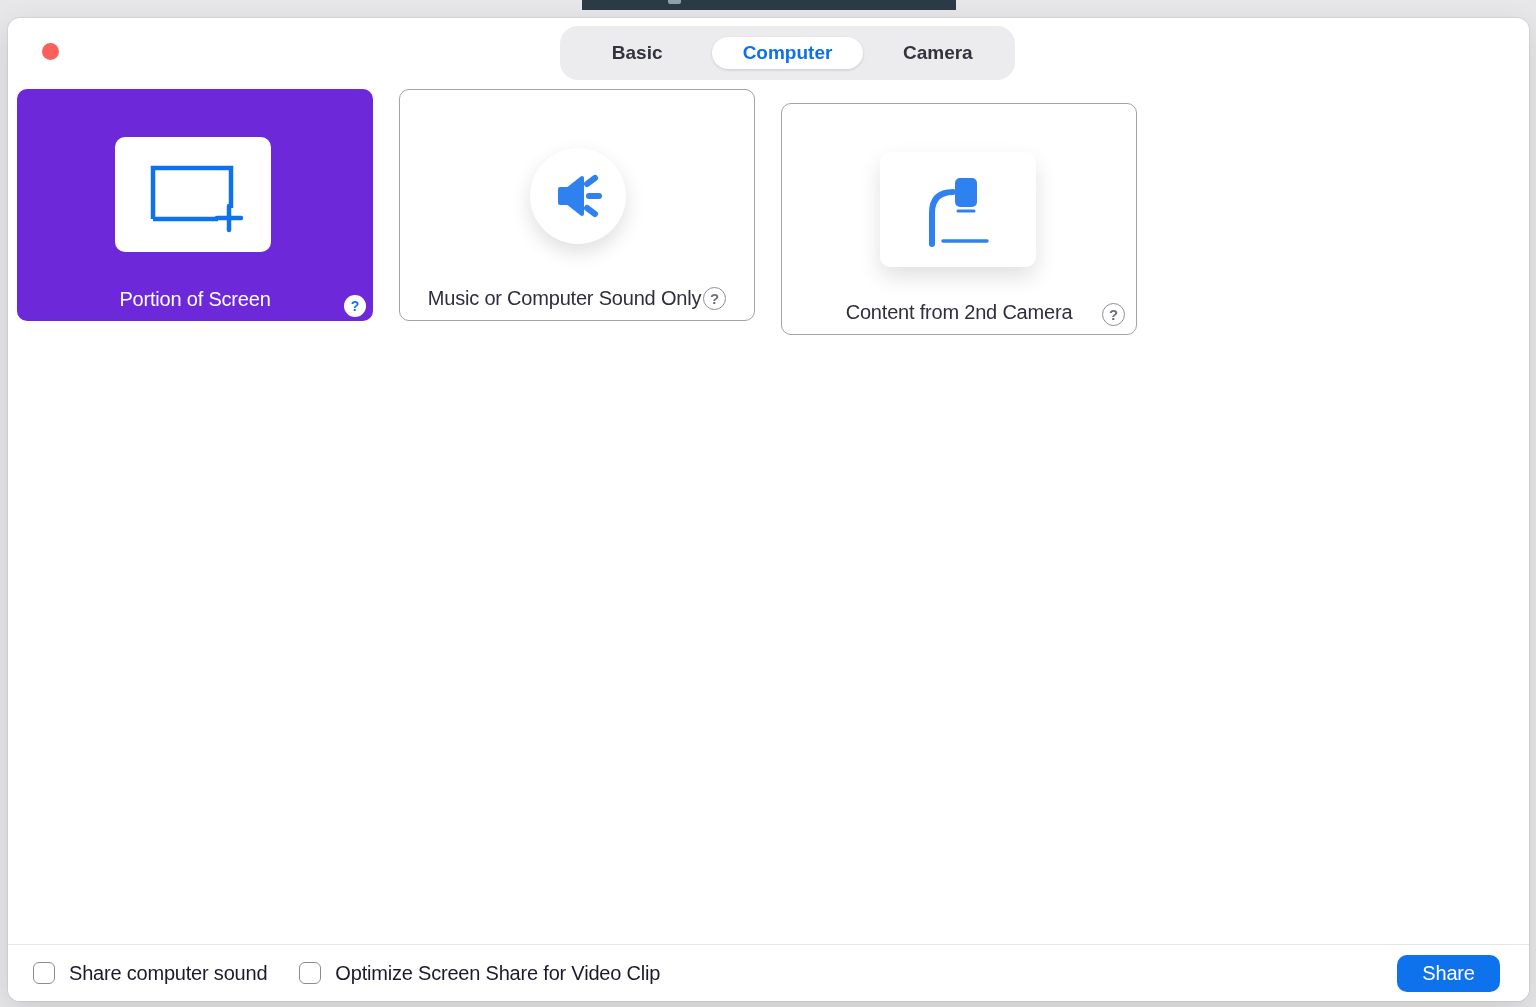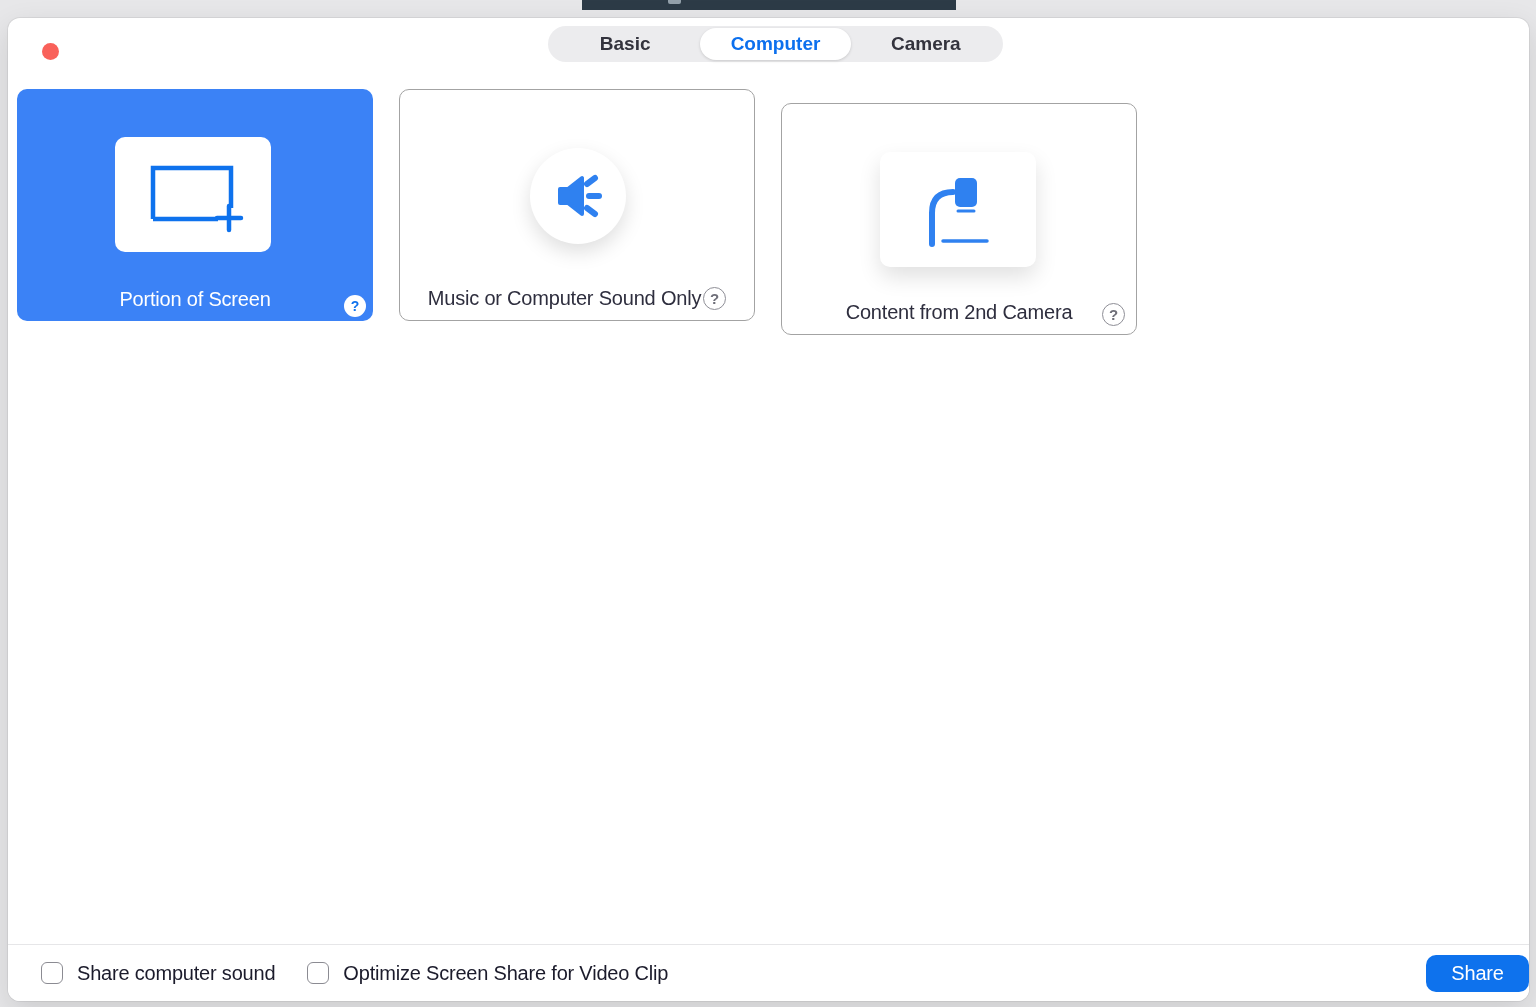--- a/index.html
+++ b/index.html
@@ -29,41 +29,41 @@
     box-shadow: 0 0 0 1px rgba(0,0,0,0.06), 0 10px 30px rgba(0,0,0,0.12);
   }
 
   .close-dot {
     position: absolute; left: 34px; top: 25px; width: 17px; height: 17px;
     border-radius: 50%; background: #f9615a; cursor: default;
   }
 
   
   .tabbar {
-    position: absolute; left: 540px; top: 8px; width: 455px; height: 36px;
+    position: absolute; left: 552px; top: 8px; width: 455px; height: 54px;
     background: #ececee; border-radius: 18px;
     display: flex; align-items: center; padding: 2px;
   }
   .tab {
     flex: 1; height: 32px; border-radius: 16px;
     display: flex; align-items: center; justify-content: center;
     font-size: 19px; font-weight: 700; color: #33333d;
     background: transparent; border: none; cursor: default;
   }
   .tab.active {
     background: #ffffff; color: #0c70ee;
     box-shadow: 0 1px 3px rgba(0,0,0,0.15);
   }
 
   
   .card {
     position: absolute; top: 71px; width: 356px; height: 232px;
     border-radius: 10px; background: #ffffff; border: 1px solid #a3a3a3;
   }
-  .card.selected { background: #3b82f6; border: none; }
+  .card.selected { background: #6d28d9; border: none; }
   .card-1 { left: 9px; }
   .card-2 { left: 391px; }
   .card-3 { left: 773px; margin-top: 14px; }
 
   .tile {
     position: absolute; left: 98px; top: 48px; width: 156px; height: 115px;
     background: #ffffff; border-radius: 10px;
   }
   .card-3 .tile { box-shadow: 0 10px 22px rgba(0,0,0,0.12); }
 
@@ -98,30 +98,30 @@
     letter-spacing: 0;
   }
 
   
   .footer {
     position: absolute; left: 0; right: 0; bottom: 0; height: 57px;
     border-top: 1px solid #e6e6e8; border-radius: 0 0 12px 12px;
     display: flex; align-items: center; background: #ffffff;
   }
   .cb-group { display: flex; align-items: center; gap: 14px; }
-  .cb-group.first { margin-left: 33px; }
+  .cb-group.first { margin-left: 25px; }
   .cb-group.second { margin-left: 32px; }
   .checkbox {
     width: 22px; height: 22px; border-radius: 6px;
     border: 1.5px solid #8b8b92; background: #ffffff; flex: none;
     cursor: default;
   }
   .cb-label { font-size: 20px; color: #1b1b2b; font-weight: 400; }
   .share-btn {
-    margin-left: auto; 
+    margin-left: auto; margin-right: 29px;
     width: 103px; height: 37px; border-radius: 10px; border: none;
     background: #0e72ed; color: #ffffff;
     font-family: inherit; font-size: 20px; font-weight: 500;
     display: flex; align-items: center; justify-content: center;
     cursor: default; letter-spacing: -0.2px;
   }
 
   svg { display: block; }
 </style>
 </head>

